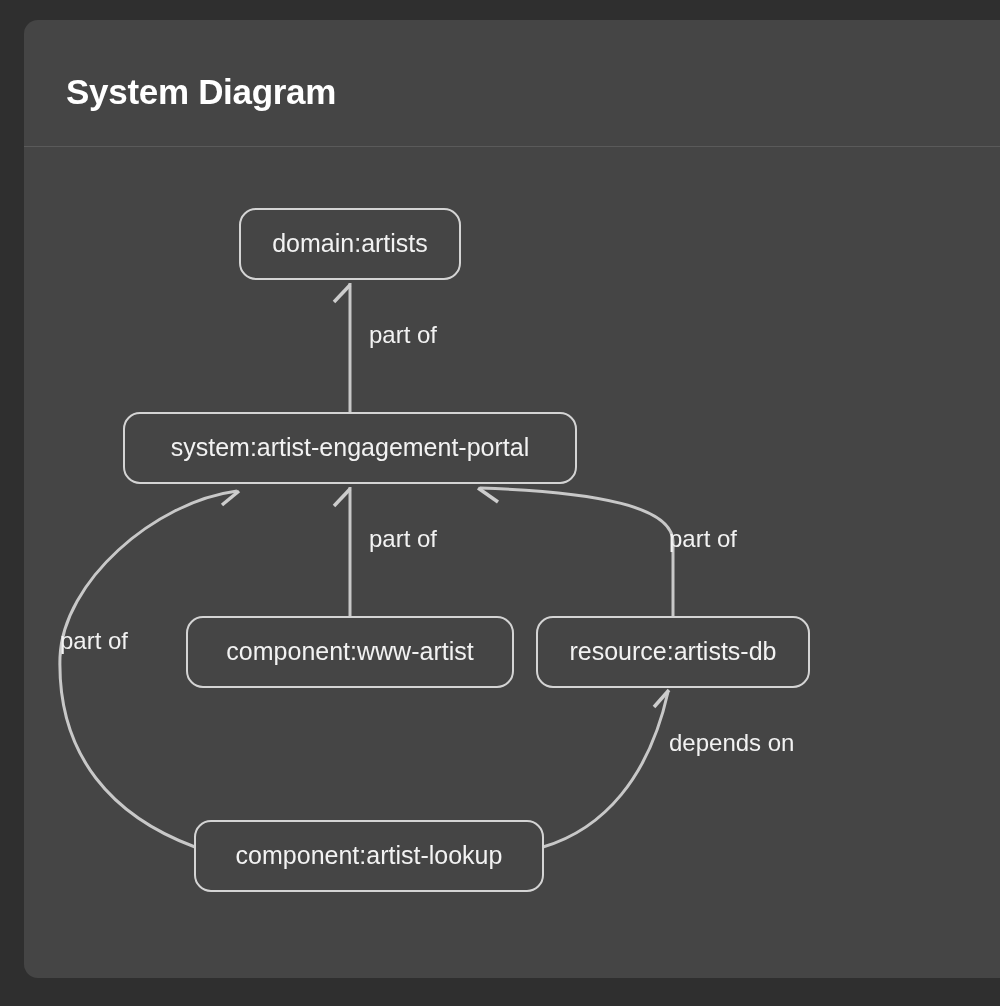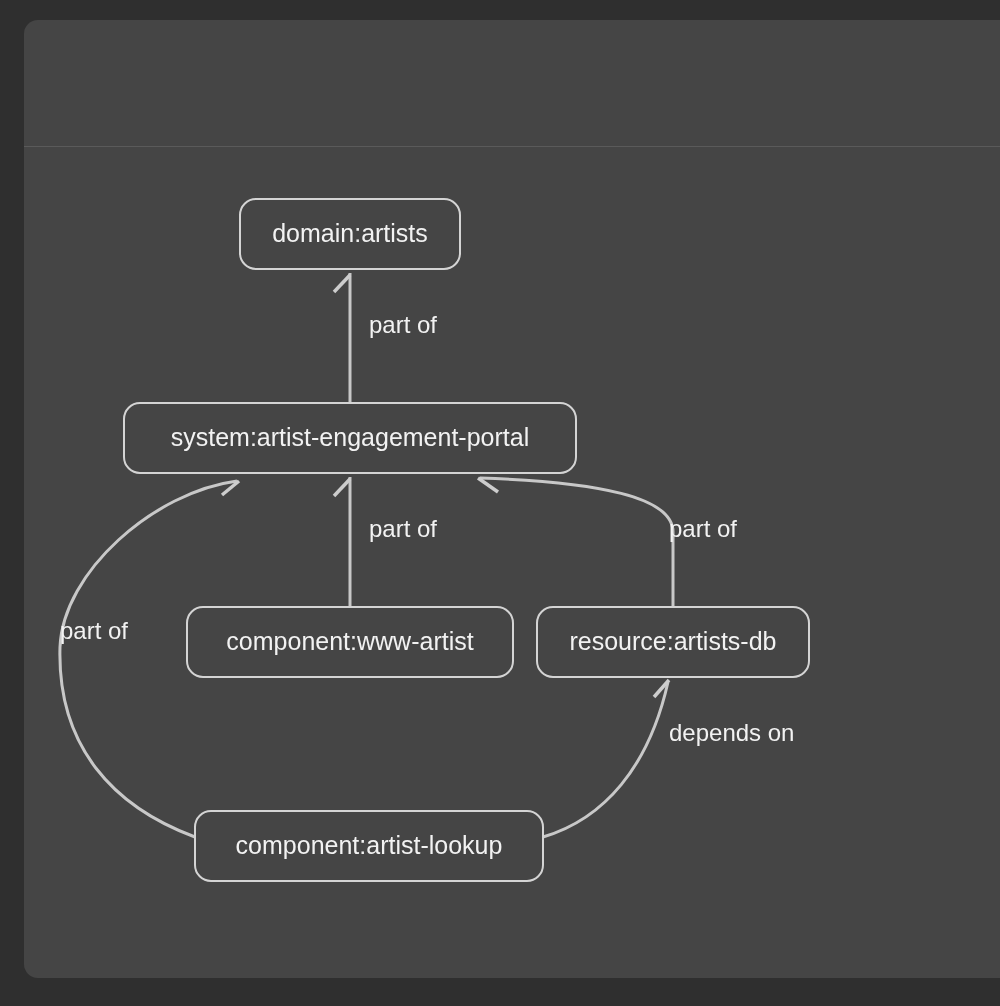--- a/index.html
+++ b/index.html
@@ -48,21 +48,21 @@
     position: absolute;
     left: 0;
     top: 126px;
     width: 100%;
     height: 1px;
     background: #5a5a5a;
   }
   #canvas-area {
     position: absolute;
     left: 0;
-    top: 127px;
+    top: 137px;
     width: 796px;
     height: 831px;
   }
   svg#graph {
     position: absolute;
     left: 0;
     top: 0;
     display: block;
   }
   .edge-path {
@@ -94,20 +94,23 @@
     font-family: "Liberation Sans", sans-serif;
     font-size: 24px;
     dominant-baseline: middle;
   }
 </style>
 </head>
 <body>
 
 <div id="card">
 
+  <div id="card-header">
+    <div id="page-title">System Diagram</div>
+  </div>
   <div id="header-divider"></div>
 
   <div id="canvas-area">
     <svg id="graph" width="976" height="831" viewBox="0 0 976 831">
 
       <g>
         <path class="edge-path" d="M 326,256 L 326,126"></path>
         <path class="arrow-barb" d="M 326,128 L 310,145"></path>
       </g>
 

